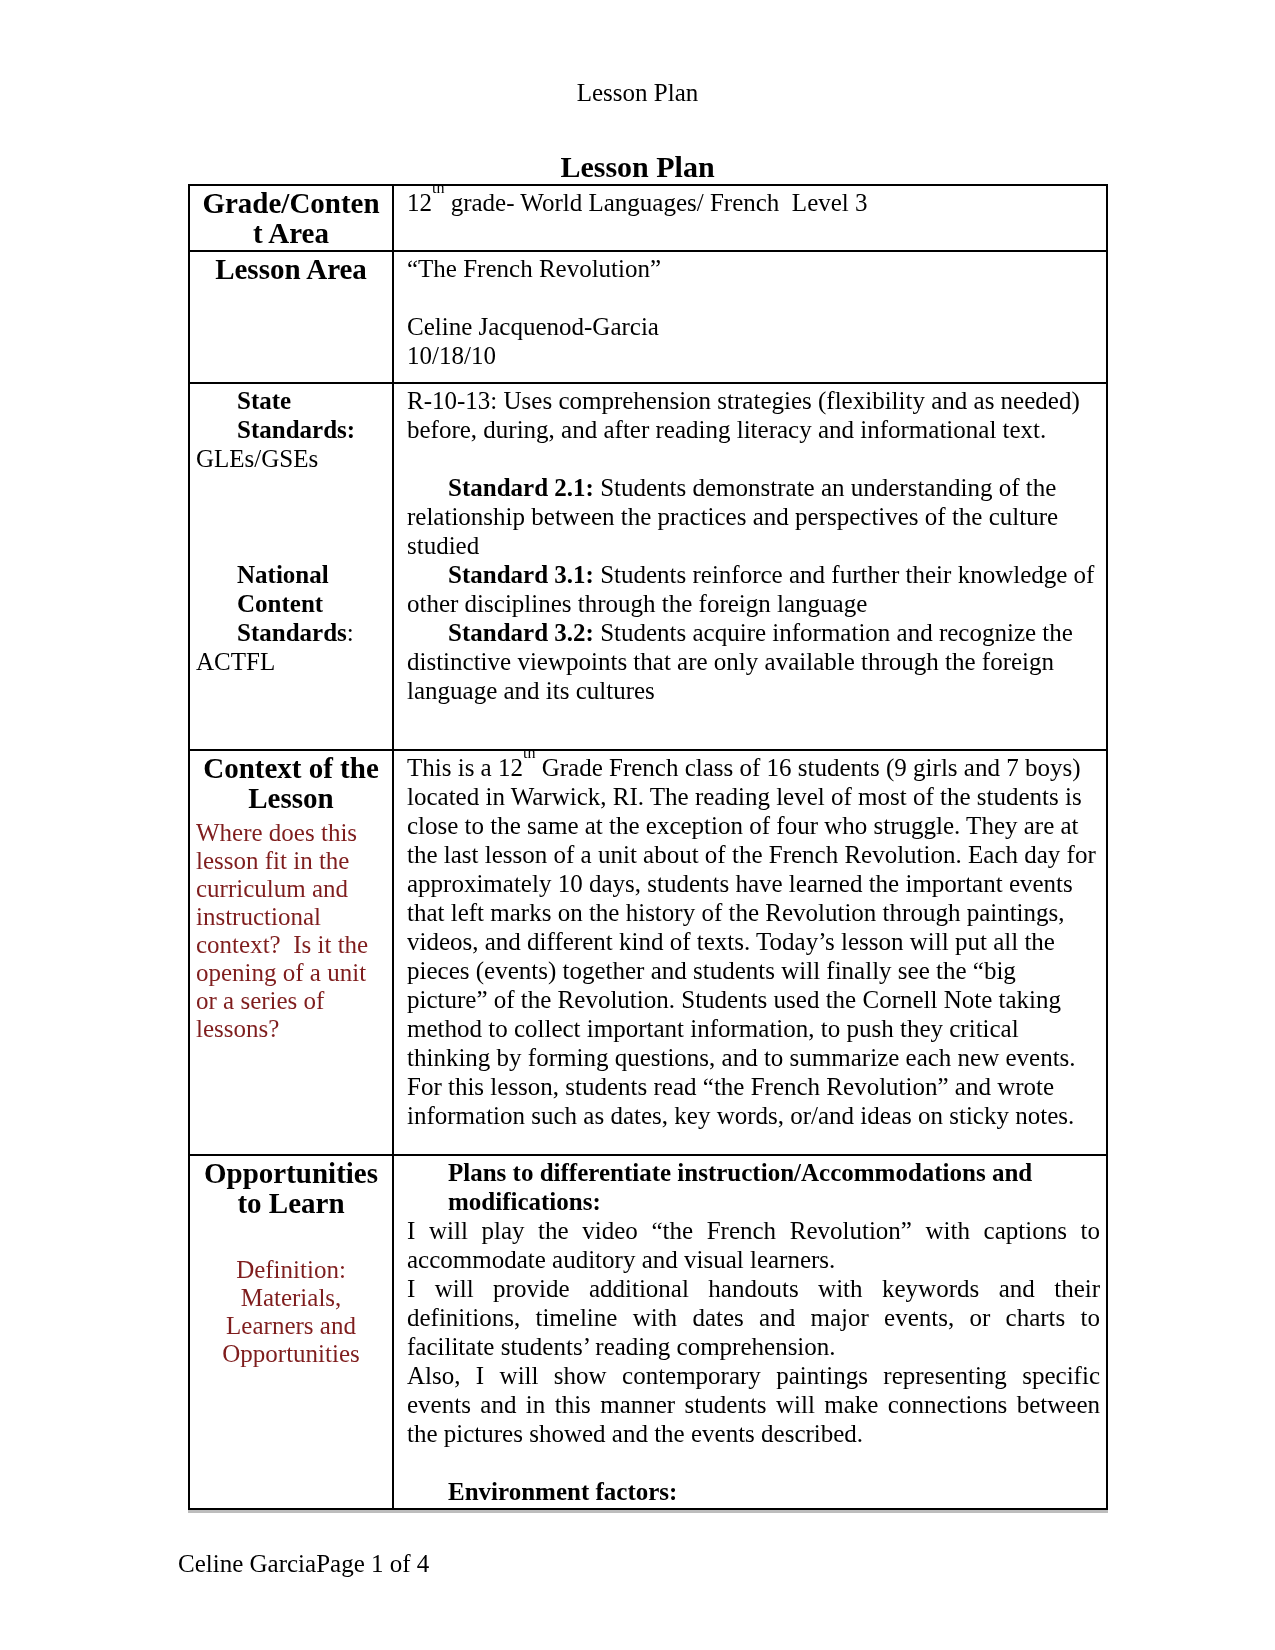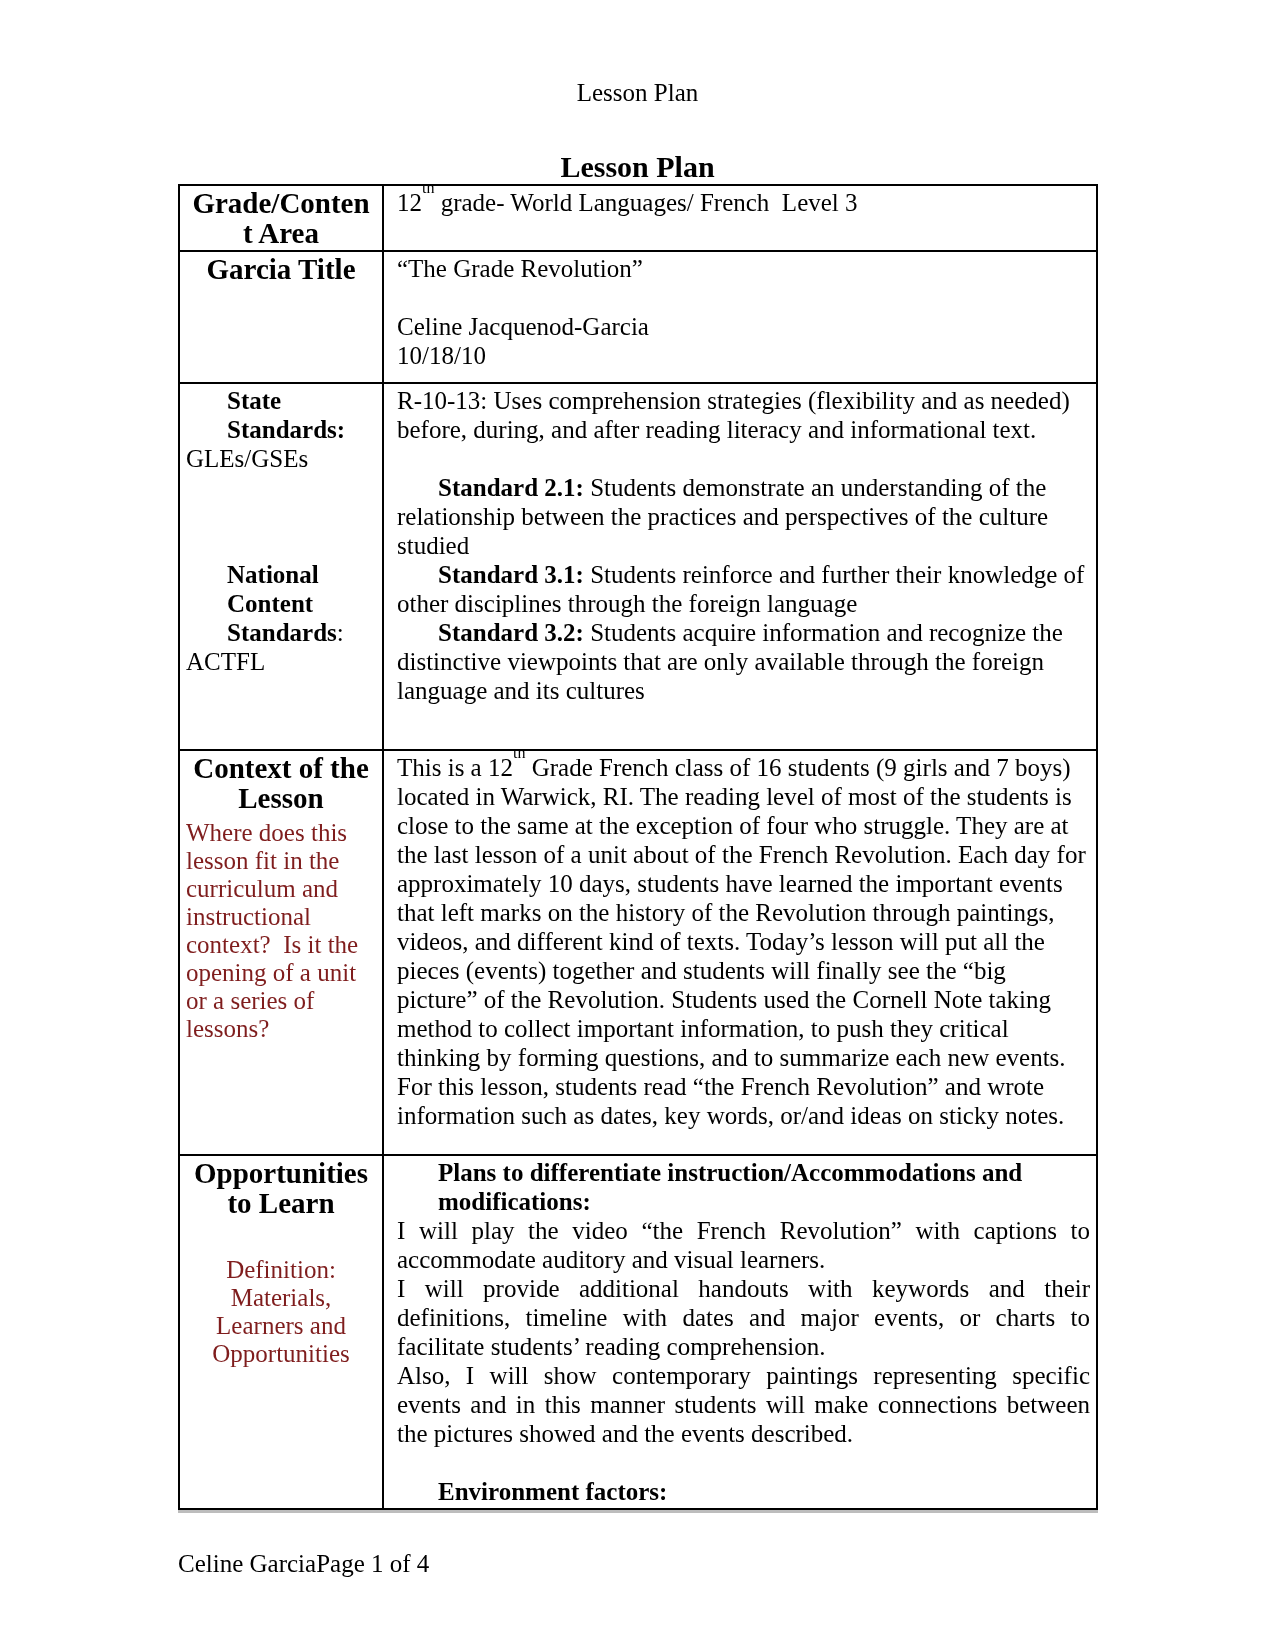--- a/index.html
+++ b/index.html
@@ -15,21 +15,21 @@
   }
   .running-header {
     position: absolute; top: 78px; left: 178px; width: 919px;
     text-align: center;
   }
   .doc-title {
     position: absolute; top: 151px; left: 178px; width: 919px;
     text-align: center; font-weight: bold; font-size: 30px; line-height: 31px;
   }
   table.lesson-table {
-    position: absolute; top: 184px; left: 178px;
+    position: absolute; top: 184px; left: 188px;
     width: 920px;
     border-collapse: collapse; table-layout: fixed;
     box-shadow: 0 3px 0 0 #bdbdbd;
   }
   td {
     border: 2px solid #000000;
     vertical-align: top;
     padding: 2px 6px 2px 6px;
     overflow: hidden;
   }
@@ -72,24 +72,24 @@
         <div>t Area</div>
       </div>
     </td>
     <td class="vcol">
       <div class="pre"><span>12</span><sup class="sup">th</sup><span> grade- World Languages/ French  Level 3</span></div>
     </td>
   </tr>
 
   <tr class="r2">
     <td class="hcol">
-      <div class="h14">Garcia Title</div>
+      <div class="h14">Lesson Area</div>
     </td>
     <td class="vcol">
-      <div>“The Grade Revolution”</div>
+      <div>“The French Revolution”</div>
       <div class="sp29"></div>
       <div>Celine Jacquenod-Garcia</div>
       <div>10/18/10</div>
     </td>
   </tr>
 
   <tr class="r3">
     <td class="hcol">
       <div class="b">State Standards:</div>
       <div>GLEs/GSEs</div>

